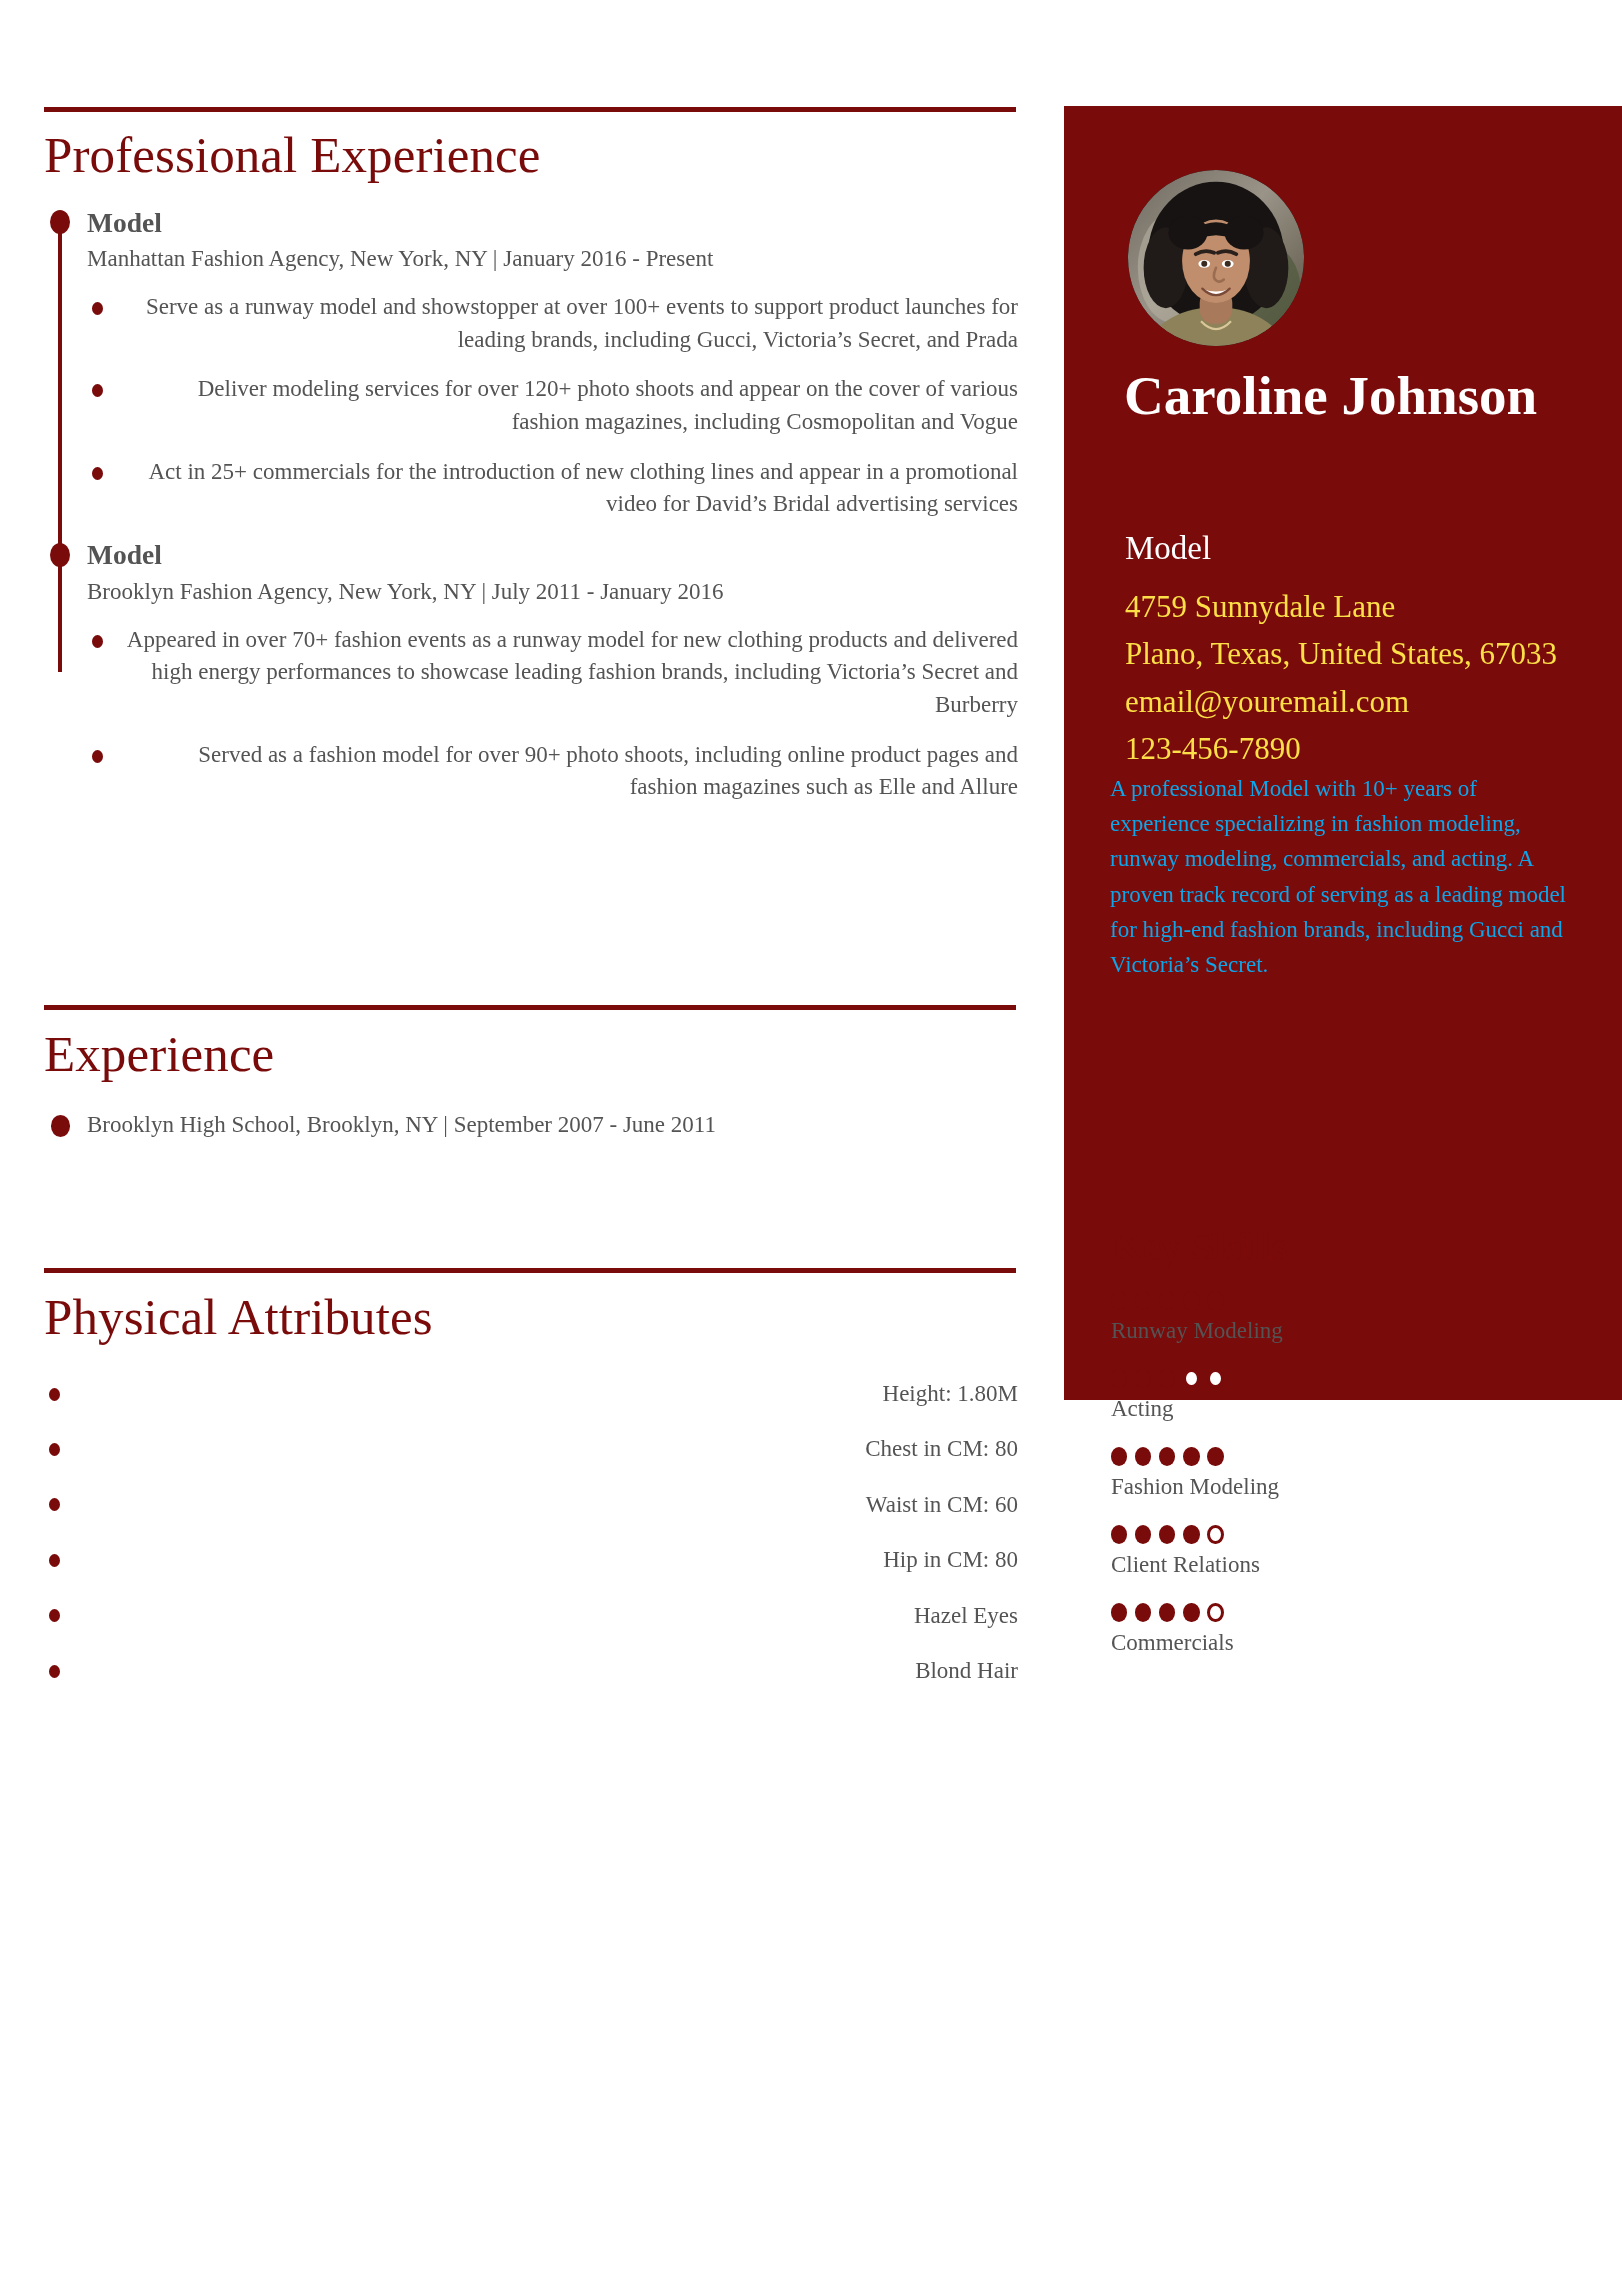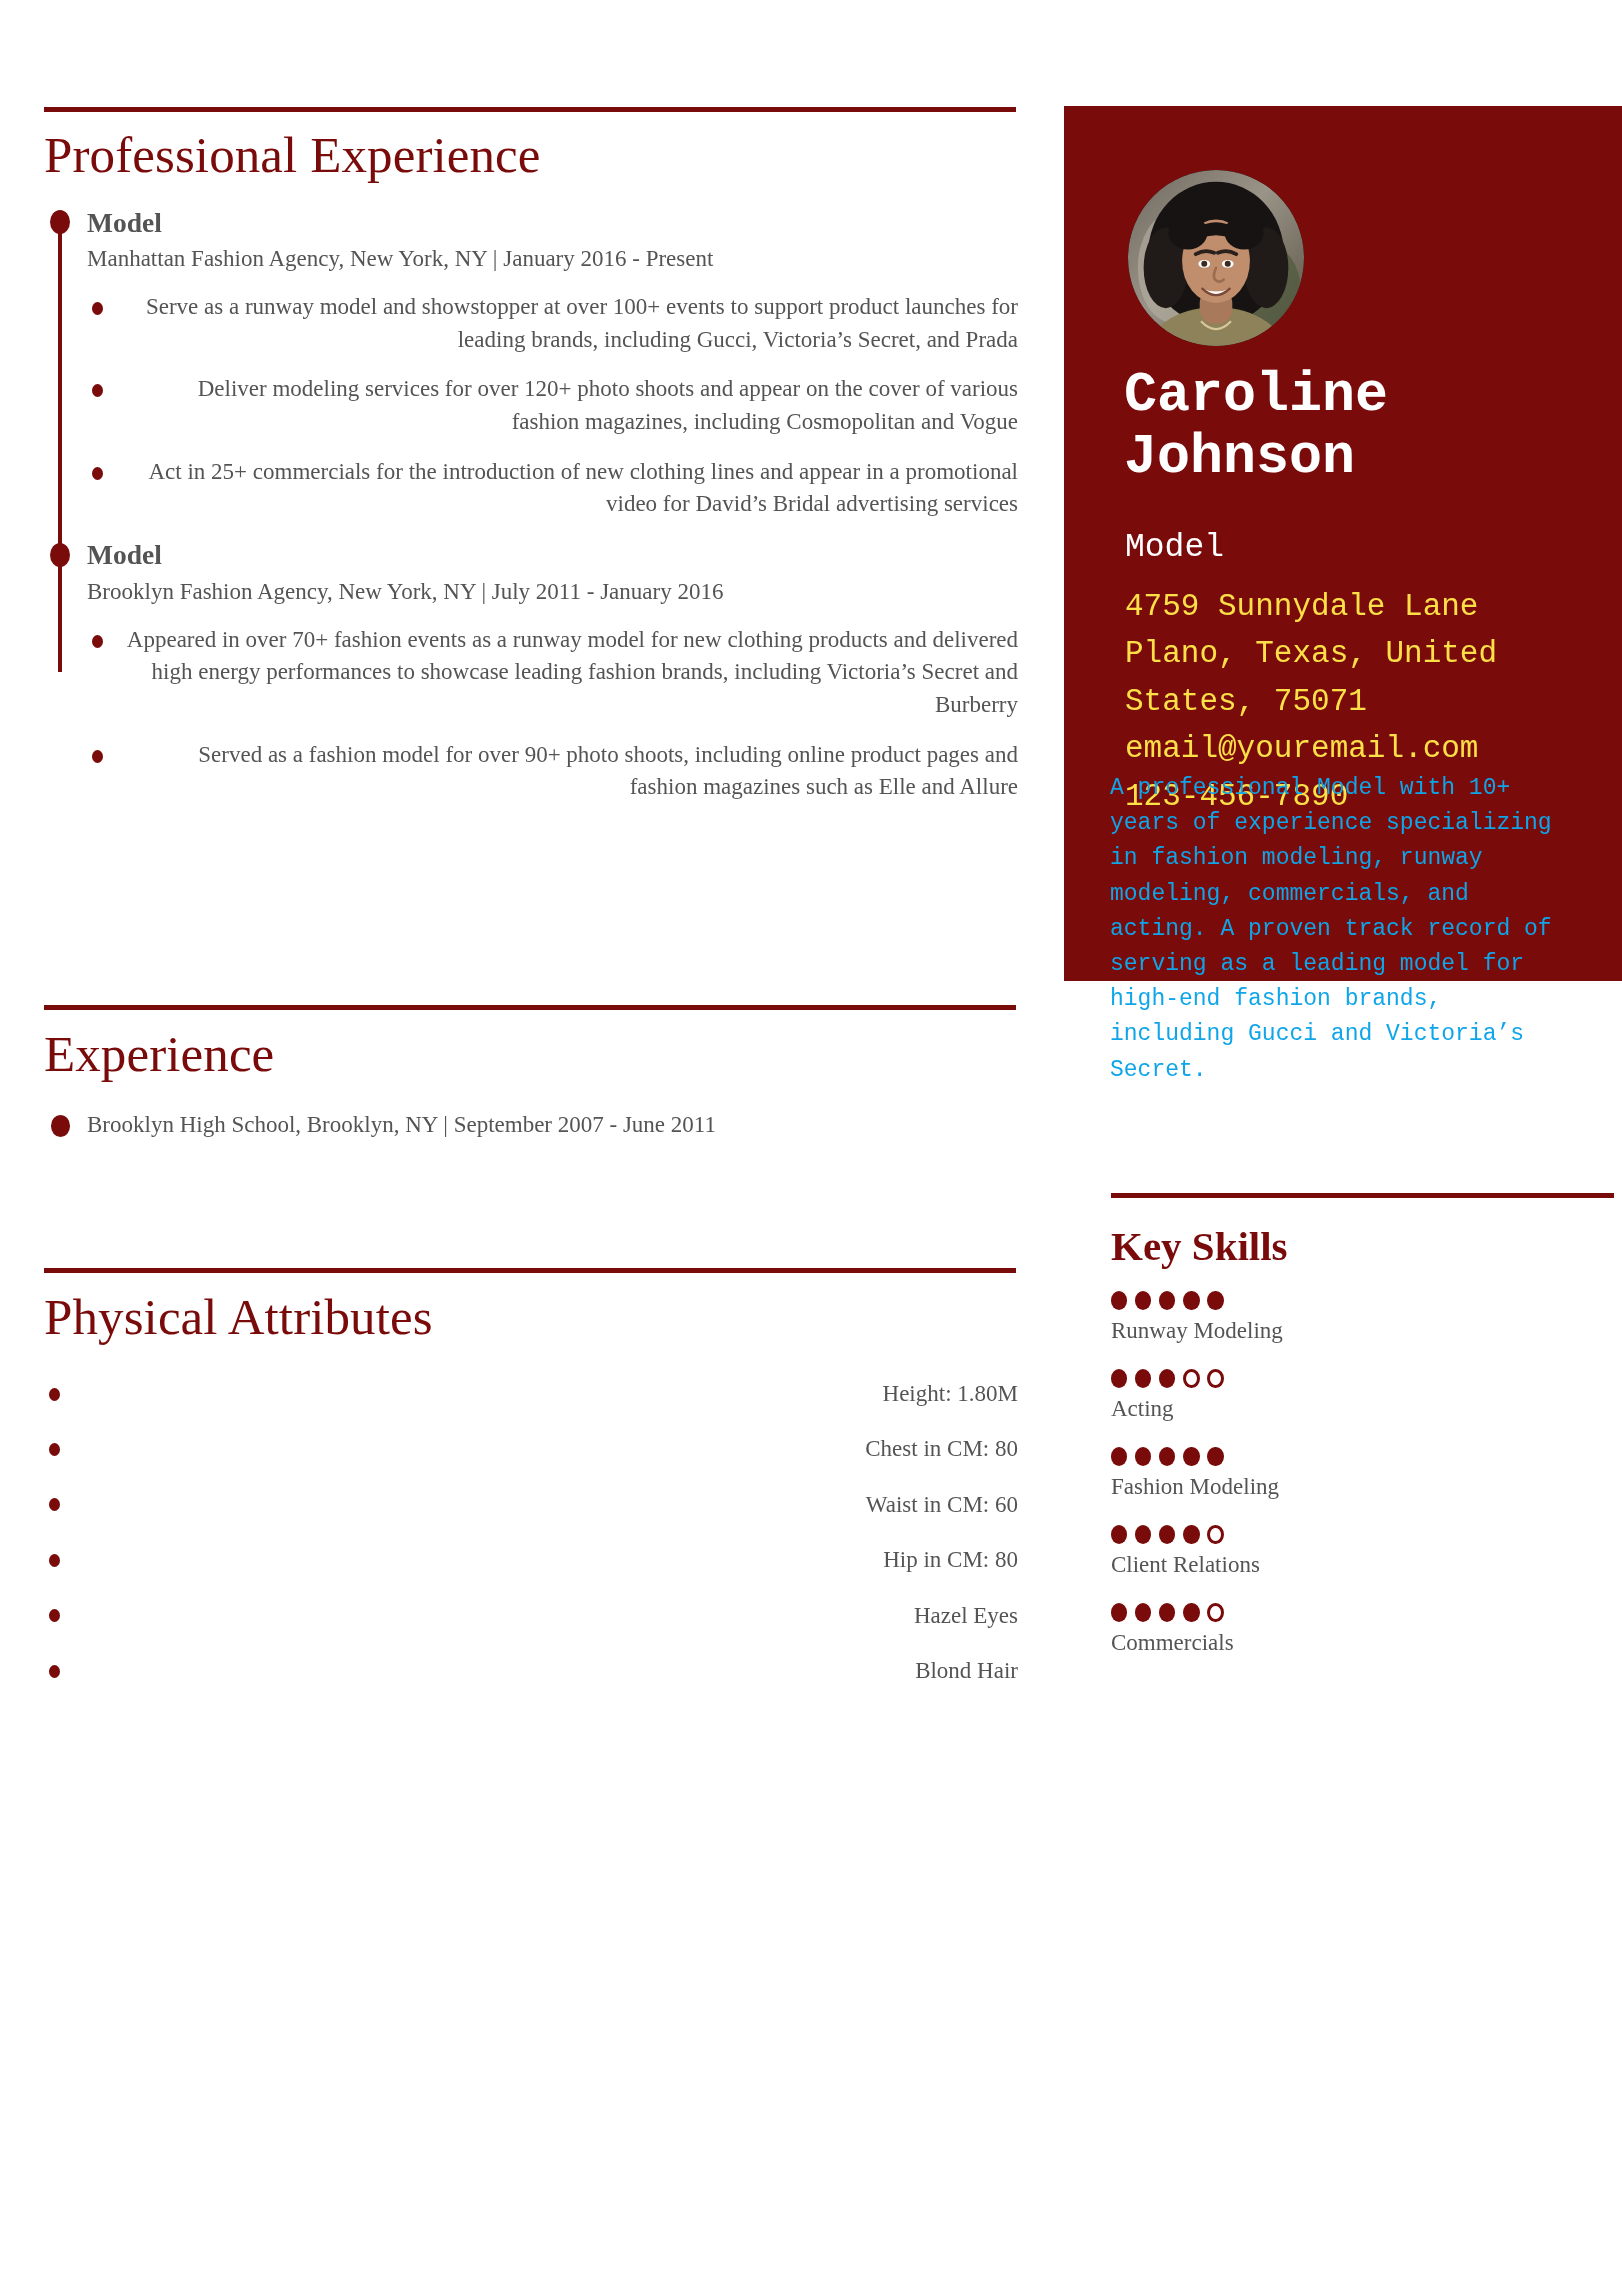--- a/index.html
+++ b/index.html
@@ -164,23 +164,22 @@
     top: 0;
     width: 559px;
     height: 2295px;
   }
 
   #sidebar-hero {
     position: absolute;
     left: 0;
     top: 106px;
     width: 559px;
-    height: 875px;
-    background: #7a0b0b;
-    font-family: Liberation Mono, monospace;
+    height: 1294px;
+    background: #7a0b0b;
   }
 
   #avatar {
     position: absolute;
     left: 64px;
     top: 64px;
     width: 176px;
     height: 176px;
     border-radius: 50%;
     overflow: hidden;
@@ -391,21 +390,21 @@
           <ellipse cx="178" cy="96" rx="30" ry="26" fill="#161312"></ellipse>
         </g>
       </svg>
     </div>
 
     <div id="person-name">Caroline Johnson</div>
     <div id="person-role">Model</div>
 
     <div id="contact-block">
       <div>4759 Sunnydale Lane</div>
-      <div>Plano, Texas, United States, 75071</div>
+      <div>Plano, Texas, United States, 67033</div>
       <div>email@youremail.com</div>
       <div>123-456-7890</div>
     </div>
 
     <div id="summary-block">A professional Model with 10+ years of experience specializing in  fashion modeling, runway modeling, commercials, and acting. A proven  track record of serving as a leading model for high-end fashion brands,  including Gucci and Victoria’s Secret.</div>
   </div>
 
   <div id="skills-divider"></div>
   <div id="skills-heading">Key Skills</div>
 

